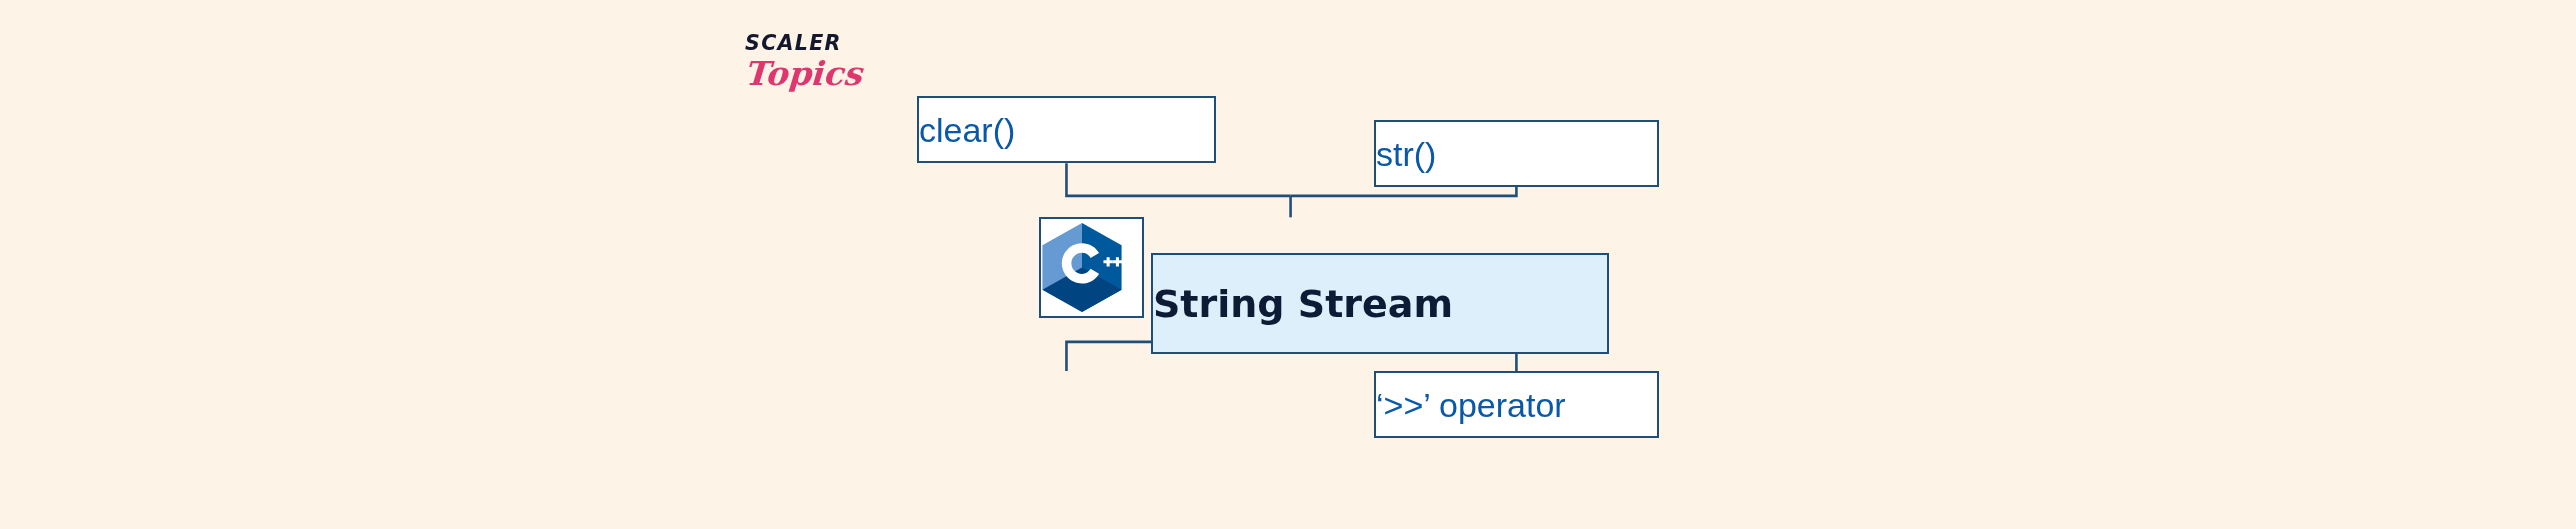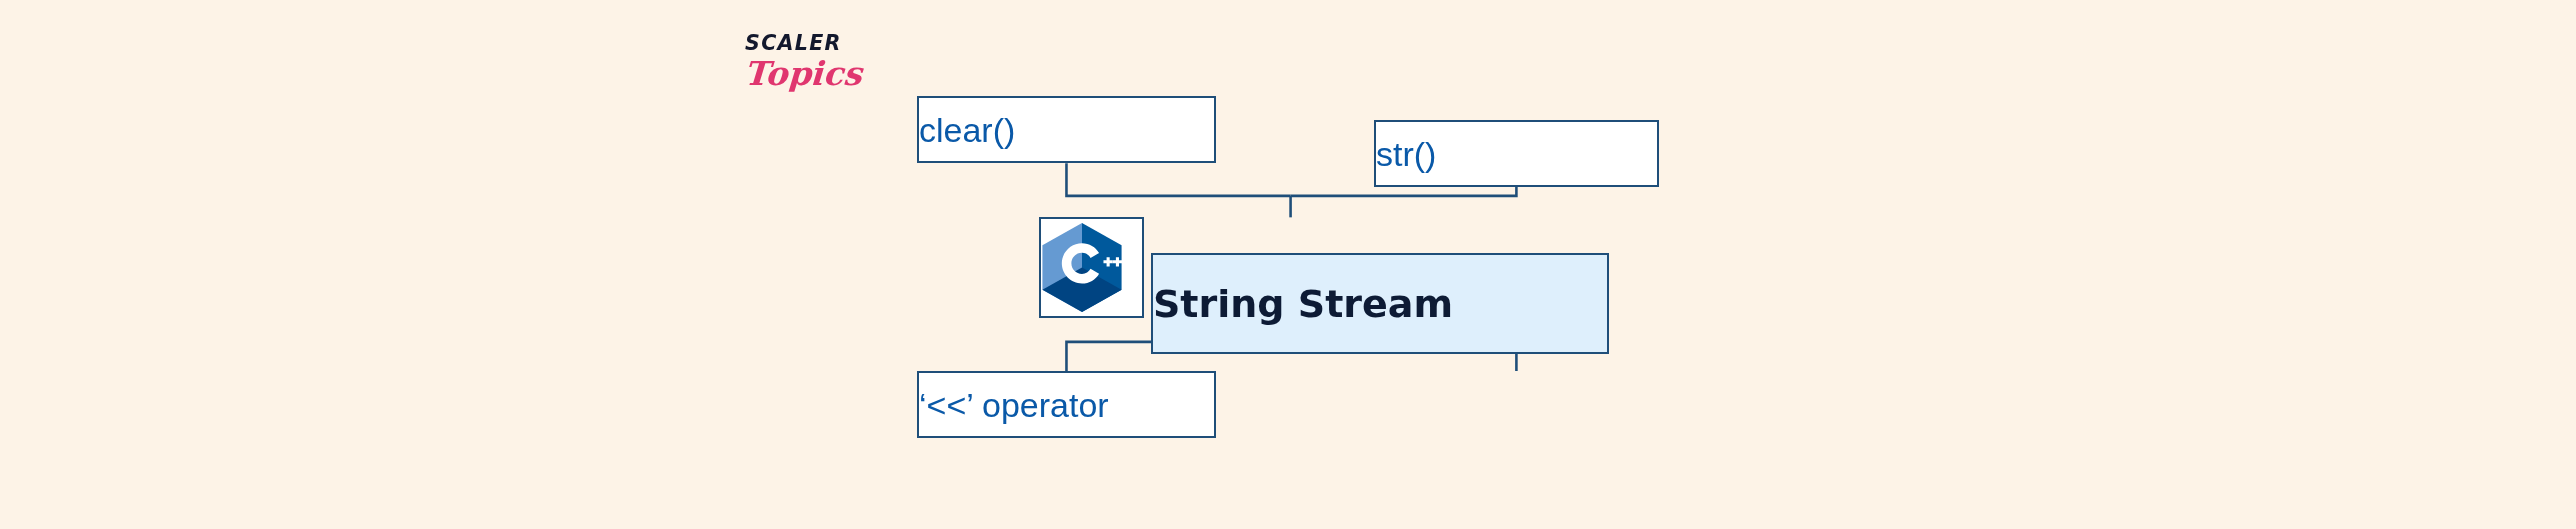--- a/index.html
+++ b/index.html
@@ -194,19 +194,19 @@
 
       <path d="M236 144 h12 v-12 h12 v12 h12 v12 h-12 v12 h-12 v-12 h-12 Z" fill="#ffffff"></path>
       <path d="M272 144 h12 v-12 h12 v12 h12 v12 h-12 v12 h-12 v-12 h-12 Z" fill="#ffffff"></path>
     </svg>
   </div>
 
   <div class="node" id="node-stringstream">
     <span class="node-label">String Stream</span>
   </div>
 
-  <div class="node" id="node-insertion">
-    <span class="node-label">‘&lt;&lt;’ operator</span>
-  </div>
-
+
+  <div class="node" id="node-extraction">
+    <span class="node-label">‘&gt;&gt;’ operator</span>
+  </div>
 
 </div>
 
 
 </body></html>

